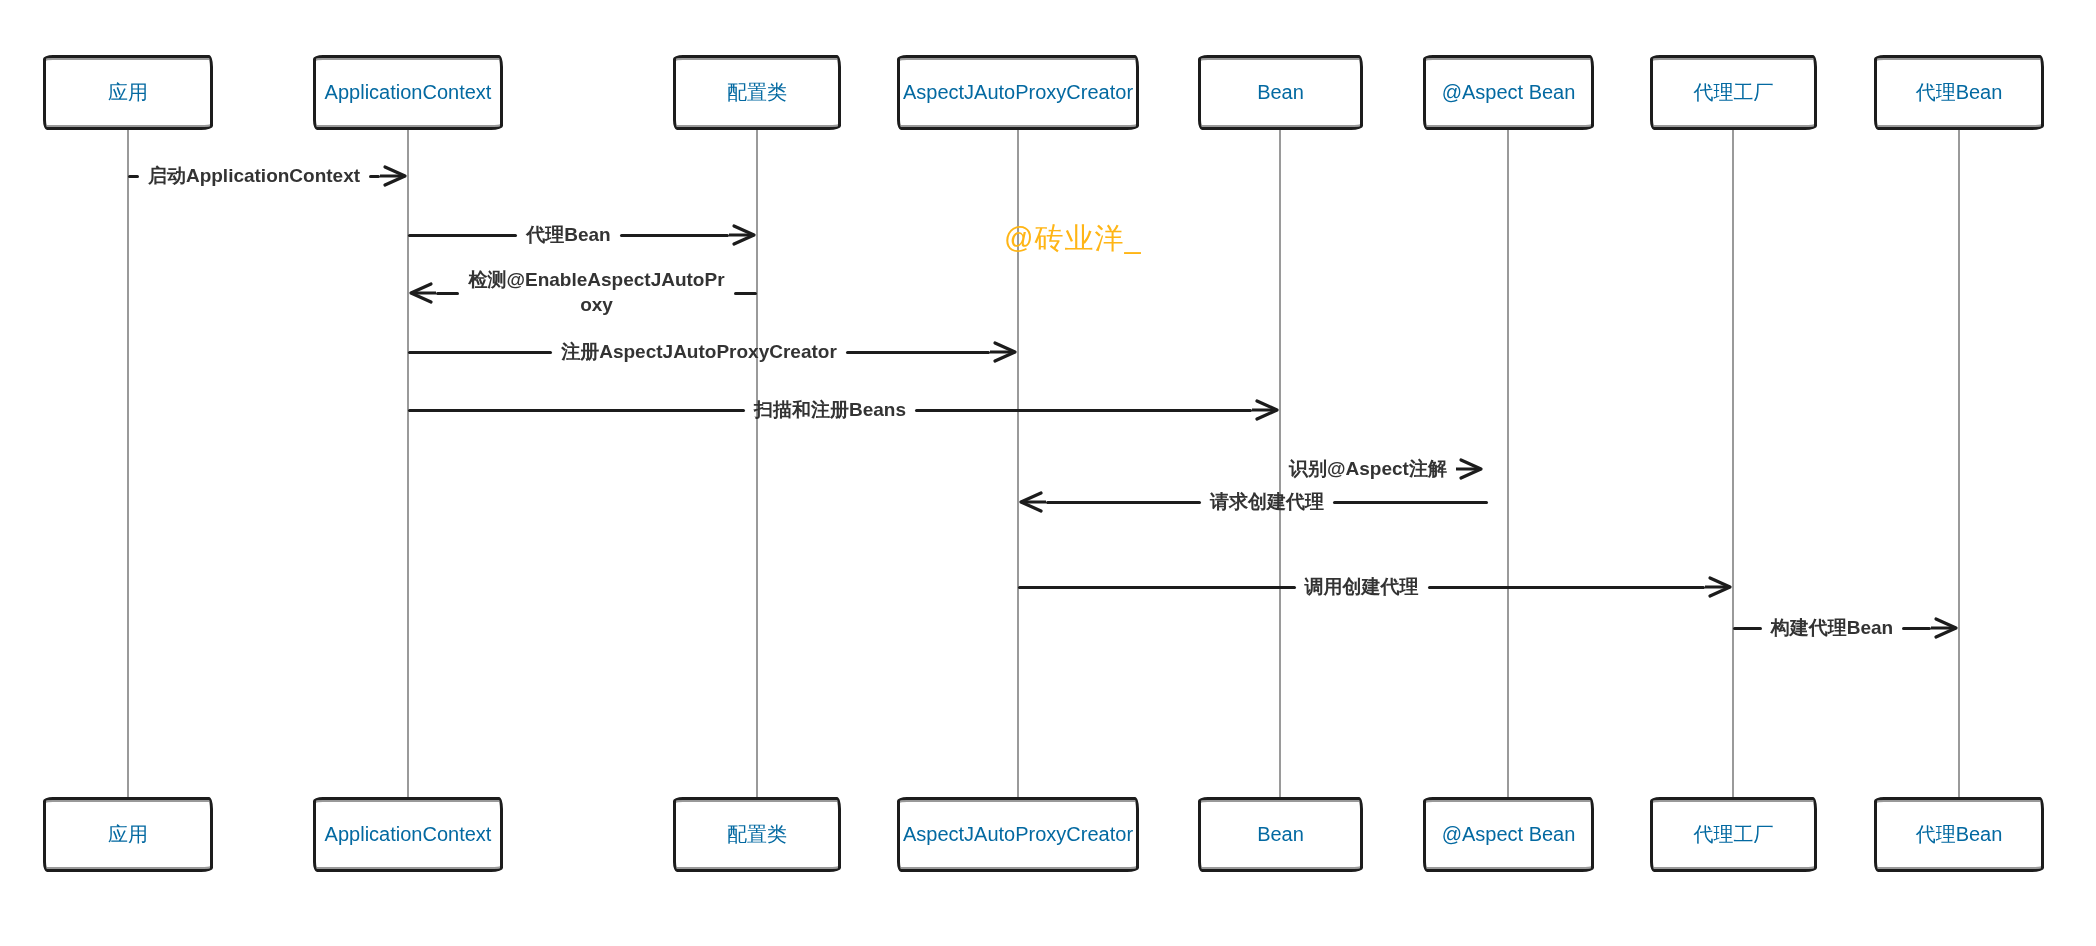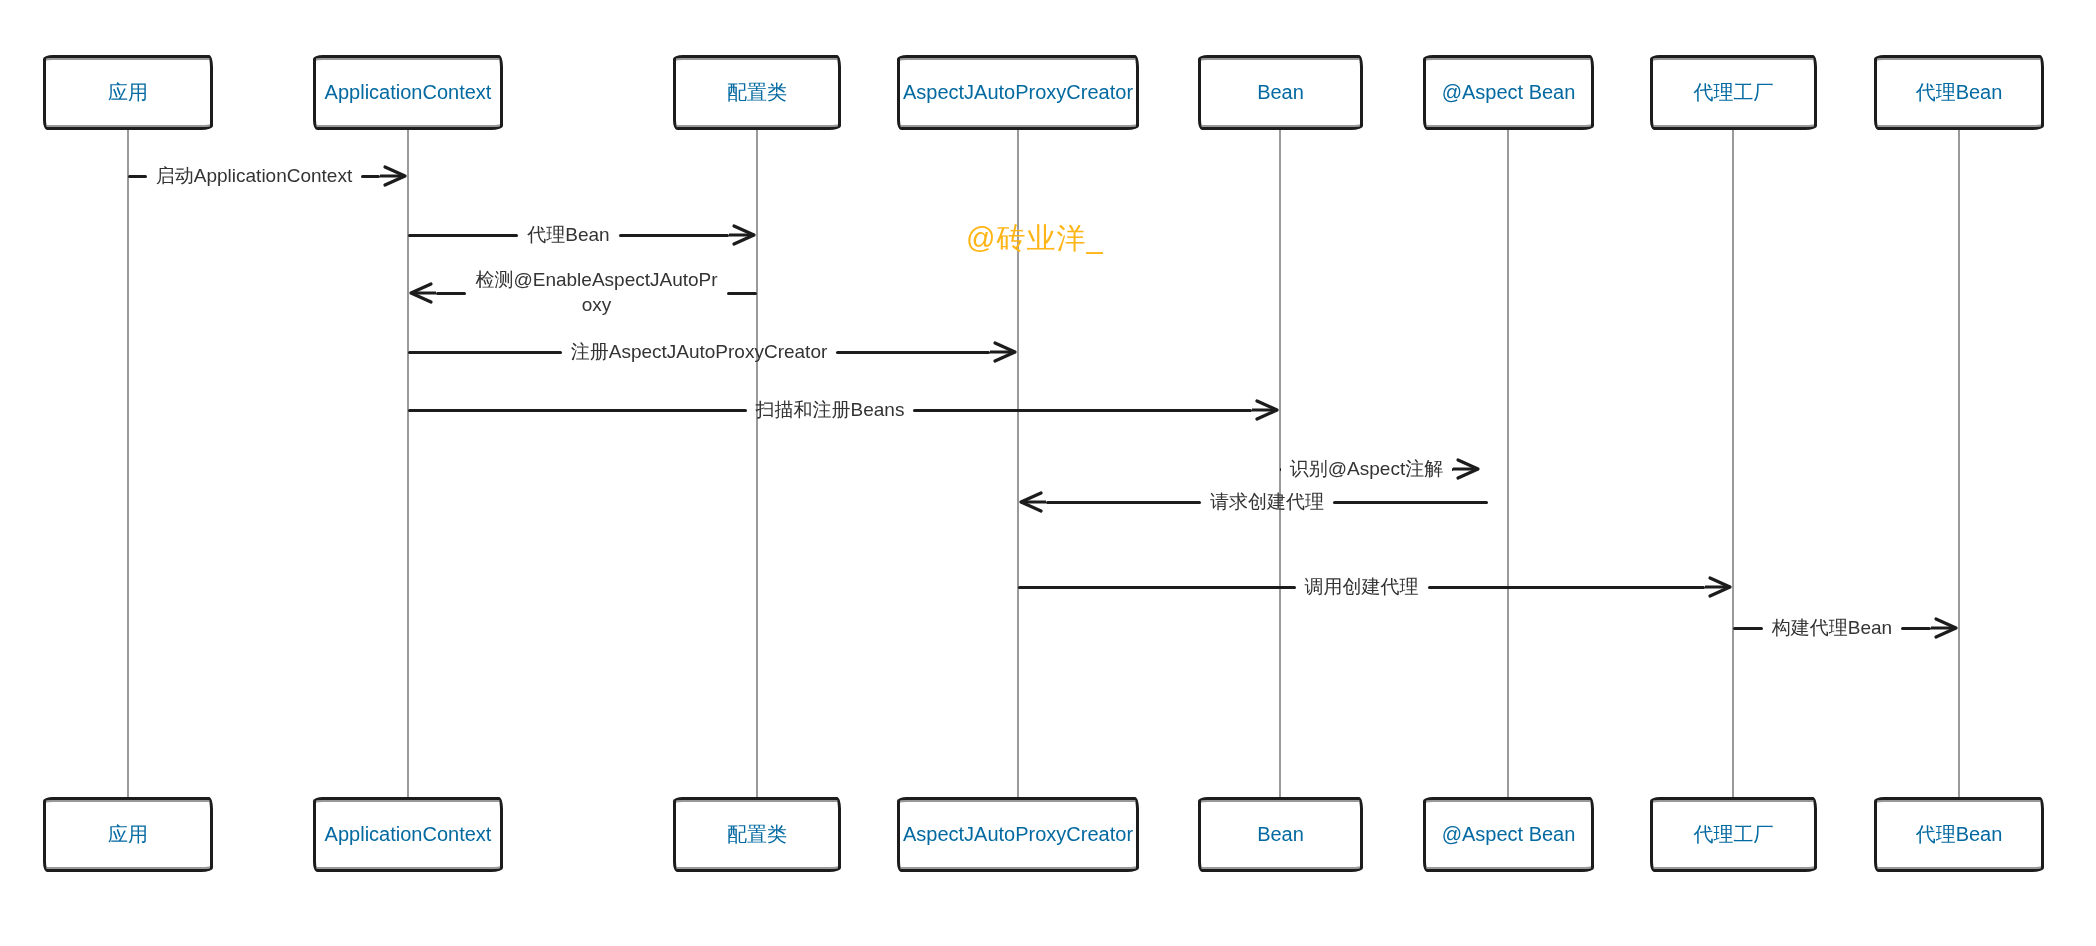--- a/index.html
+++ b/index.html
@@ -42,20 +42,21 @@
     background:#1c1c1c;border-radius:2px;
   }
   .msg-label{
     flex:0 0 auto;
     padding:0 9px;
     font-size:19px;color:#333333;
     white-space:pre-line;
     text-align:center;
     line-height:1.3;
     background:transparent;
+    font-weight:bold;
   }
   .msg-arrow{flex:0 0 auto;display:block;}
   .watermark{
     position:absolute;
     left:966px;top:219px;
     font-size:29px;
     letter-spacing:1px;
     font-weight:400;
     z-index:4;
     white-space:nowrap;
@@ -179,15 +180,15 @@
     <div class="msg-label">构建代理Bean</div>
     <div class="msg-seg"></div>
     <svg class="msg-arrow" width="28" height="24" viewBox="0 0 28 24">
         <path d="M0 12 L24 12" stroke="#1c1c1c" stroke-width="3" fill="none" stroke-linecap="round"></path>
         <path d="M5 3 L25 12 L5 21" stroke="#1c1c1c" stroke-width="3.2" fill="none" stroke-linecap="round" stroke-linejoin="round"></path>
       </svg>
   </div>
 
 
 
-  <div class="watermark" style="color: rgb(255, 181, 21);">@砖业洋_</div>
+  <div class="watermark" style="color: rgb(255, 181, 21); margin-left: 38px;">@砖业洋_</div>
 
 </div>
 
 </body></html>

